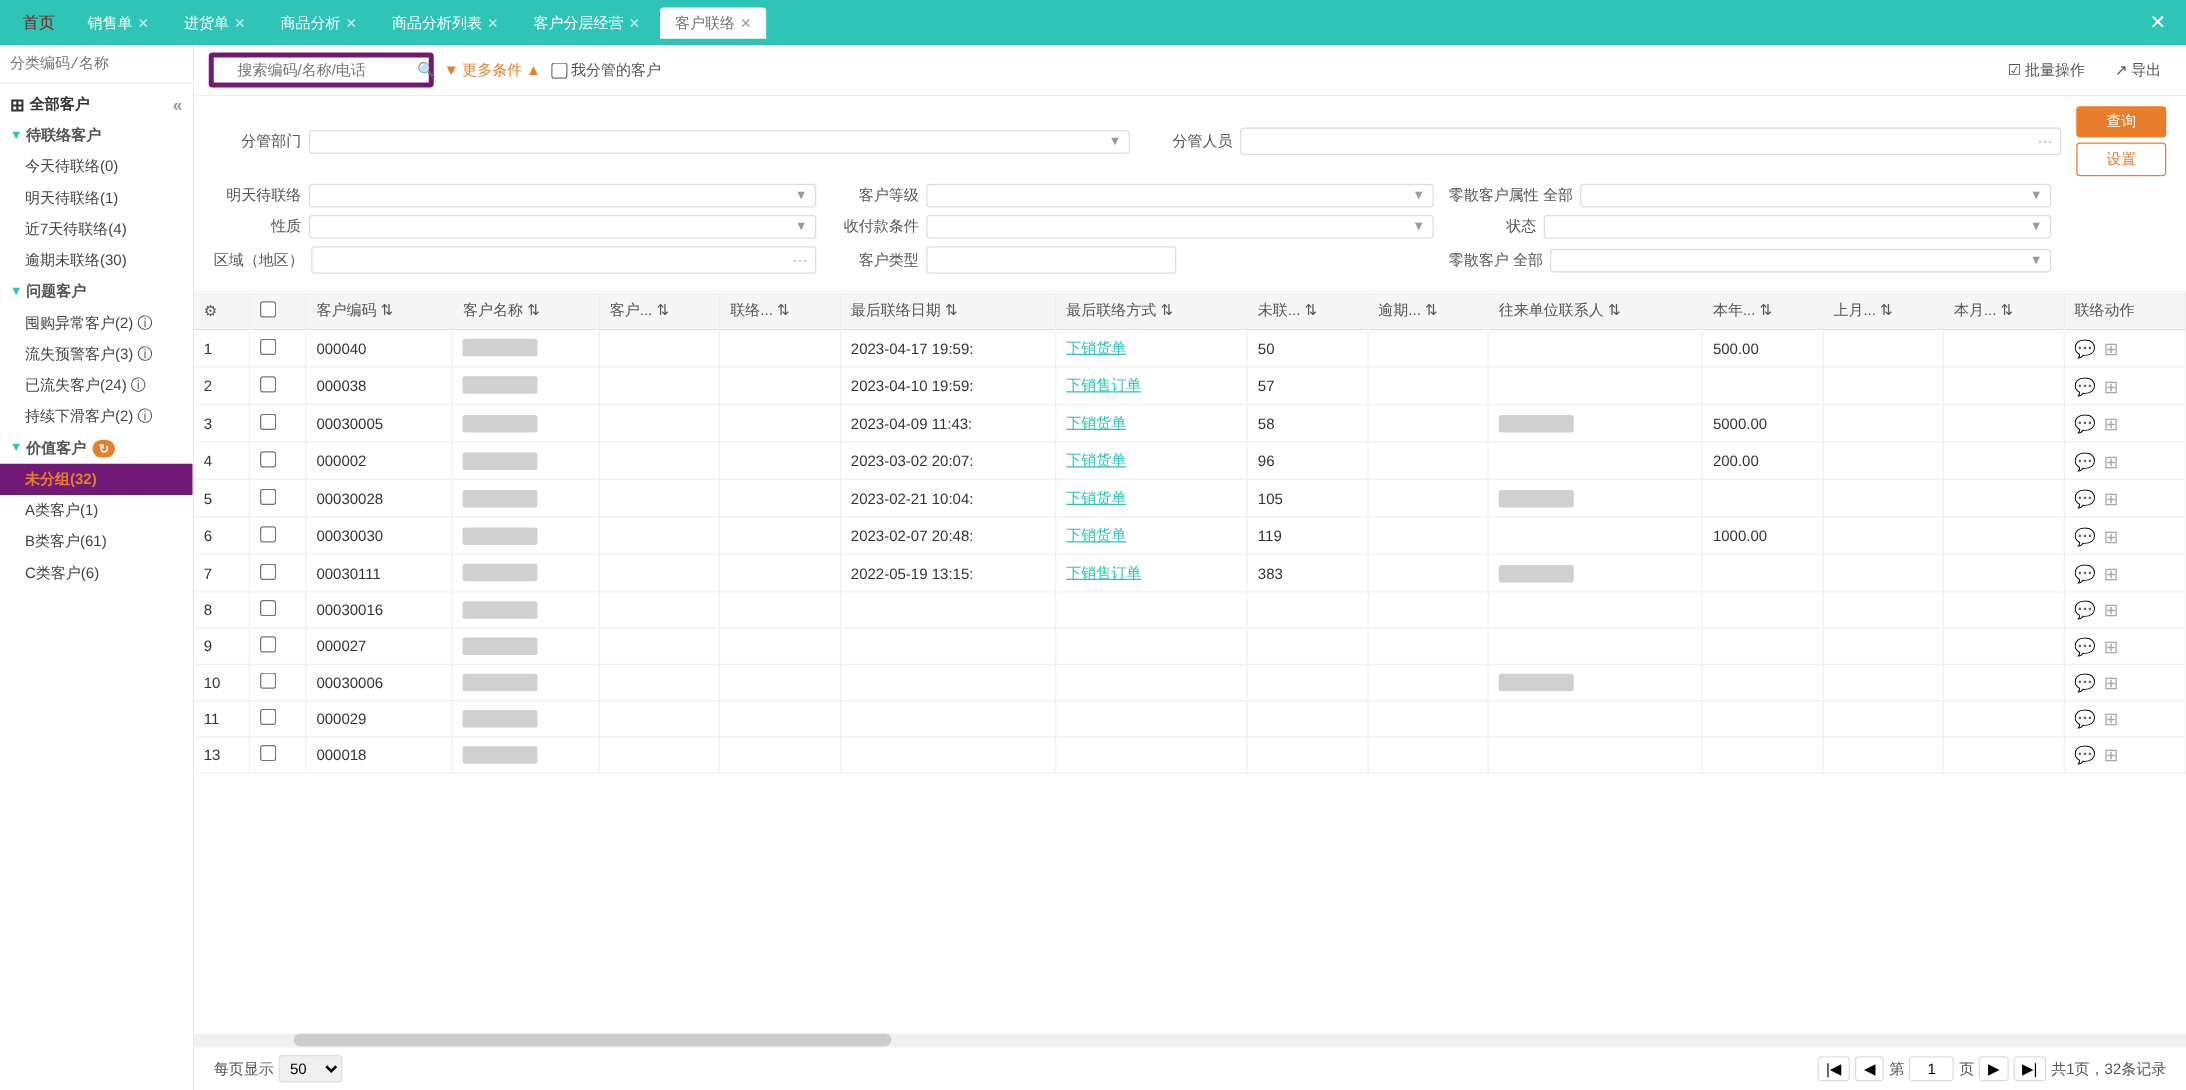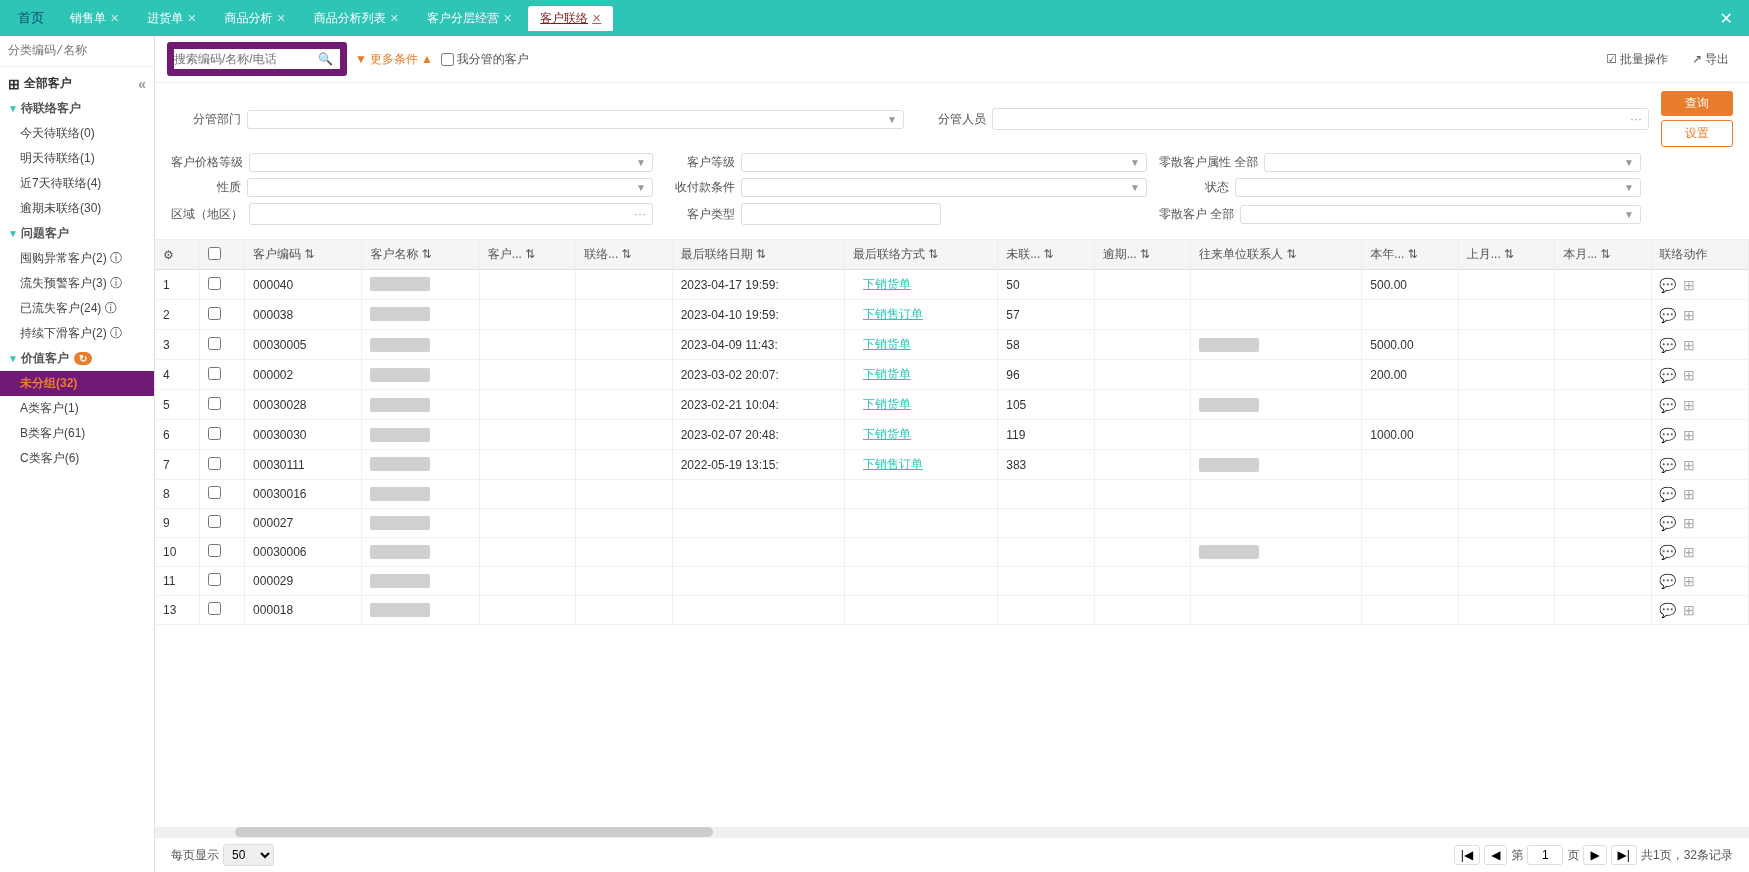--- a/index.html
+++ b/index.html
@@ -20,25 +20,24 @@
       cursor: pointer;
       border-radius: 3px 3px 0 0;
       white-space: nowrap;
       display: flex;
       align-items: center;
       gap: 4px;
       font-size: 13px;
     }
     .nav-tab.active {
       background: #fff;
-      color: #7f1d1d;
-      text-decoration: underline;
+      color: #737373;
     }
     .nav-tab .close-icon { font-size: 11px; opacity: 0.7; }
-    .nav-home { color: #0c4a6e; padding: 4px 10px; font-size: 13px; cursor: pointer; }
+    .nav-home { color: #7f1d1d; padding: 4px 10px; font-size: 13px; cursor: pointer; }
     .nav-close-btn {
       margin-left: auto;
       color: #fff;
       font-size: 16px;
       cursor: pointer;
       padding: 0 8px;
     }
 
     
     .main-layout {
@@ -121,23 +120,23 @@
       background: #fff;
       padding: 6px 12px;
       display: flex;
       align-items: center;
       gap: 8px;
       border-bottom: 1px solid #eee;
     }
     .filter-search-box {
       display: flex;
       align-items: center;
-      border: 7px solid #701a75;
+      border: 4px solid #701a75;
       border-radius: 3px;
-      padding: 3px 0;
+      padding: 3px 19px;
       gap: 4px;
       width: 180px;
     }
     .filter-search-box input {
       border: none;
       outline: none;
       font-size: 12px;
       color: #999;
       width: 140px;
     }
@@ -263,21 +262,21 @@
     }
     tbody tr {
       border-bottom: 1px solid #f0f0f0;
     }
     tbody td {
       padding: 6px 8px;
       color: #333;
       border-right: 1px solid #f0f0f0;
       white-space: nowrap;
     }
-    .td-link { color: #2ec5b6; cursor: pointer; text-decoration: underline; margin-left: 10px; }
+    .td-link { color: #2ec5b6; cursor: pointer; text-decoration: underline; }
     .td-blurred {
       background: #e0e0e0;
       border-radius: 2px;
       color: transparent;
       min-width: 60px;
       display: inline-block;
       height: 14px;
     }
     .action-icons { display: flex; gap: 6px; align-items: center; }
     .action-icon { color: #aaa; cursor: pointer; font-size: 14px; }
@@ -459,21 +458,21 @@
           </div>
         </div>
         <div class="filter-action-btns">
           <button class="btn-query">查询</button>
           <button class="btn-reset">设置</button>
         </div>
       </div>
 
       <div class="filter-row">
         <div class="filter-field">
-          <label>客户价格等级</label>
+          <label>明天待联络</label>
           <div class="filter-input">
             <span></span>
             <span class="arrow">▼</span>
           </div>
         </div>
         <div class="filter-field">
           <label>客户等级</label>
           <div class="filter-input">
             <span></span>
             <span class="arrow">▼</span>

